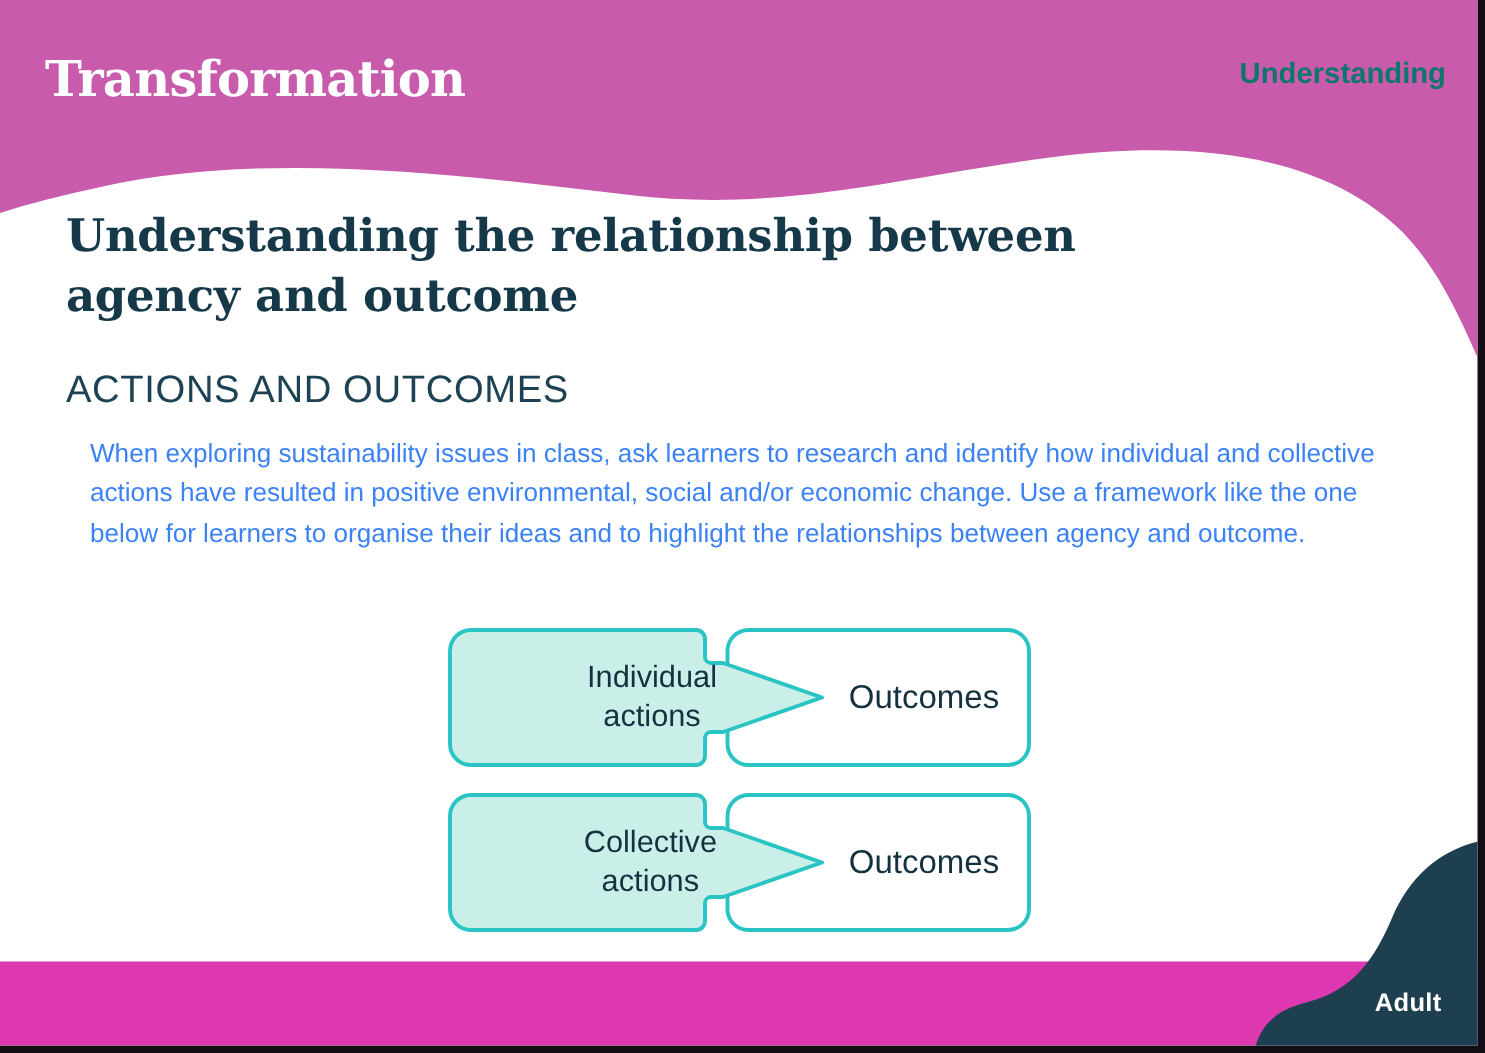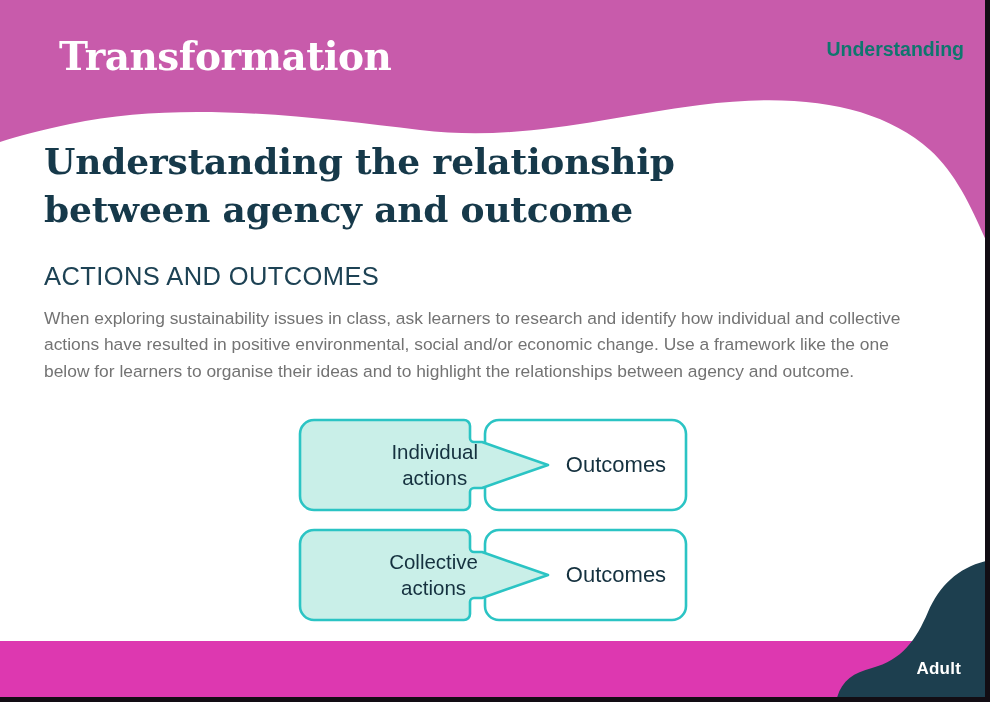--- a/index.html
+++ b/index.html
@@ -33,25 +33,25 @@
   
   .header-zone {
     position: absolute;
     top: 0; left: 0;
     width: 990px;
     height: 140px;
     z-index: 3;
   }
   .slide-title {
     position: absolute;
-    left: 59px;
+    left: 30px;
     top: 36px;
     font-family: "DejaVu Serif", "Liberation Serif", serif;
     font-weight: bold;
-    font-size: 39px;
+    font-size: 33px;
     letter-spacing: -0.5px;
     color: #ffffff;
     line-height: 1.05;
     white-space: nowrap;
   }
   .header-eyebrow {
     position: absolute;
     right: 26px;
     top: 36px;
     text-align: right;
@@ -68,41 +68,41 @@
   .content {
     position: absolute;
     left: 44px;
     top: 138px;
     width: 900px;
     z-index: 3;
   }
   .main-heading {
     font-family: "DejaVu Serif", "Liberation Serif", serif;
     font-weight: bold;
-    font-size: 36px;
+    font-size: 30px;
     line-height: 1.33;
     color: #16394a;
     letter-spacing: -0.2px;
     margin: 0;
     max-width: 790px;
   }
   .sub-heading {
     font-family: "Liberation Sans", sans-serif;
     font-weight: normal;
     font-size: 25.5px;
     letter-spacing: 0.4px;
     color: #1d4254;
     margin: 28px 0 1px 0;
   }
   .body-copy {
     font-family: "Liberation Sans", sans-serif;
     font-size: 17.4px;
     line-height: 1.52;
-    color: #737373;
-    margin: 14px 0 0 0;
+    color: #3b82f6;
+    margin: 14px 0 0 16px;
     max-width: 890px;
   }
 
   
   .diagram {
     position: absolute;
     left: 296px;
     top: 416px;
     width: 400px;
     z-index: 3;

